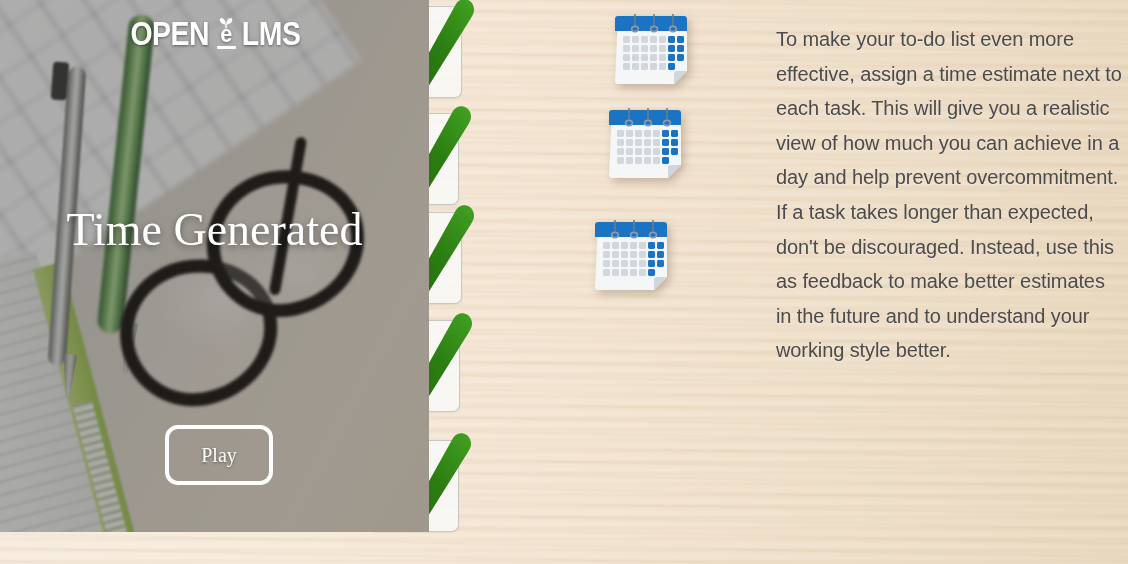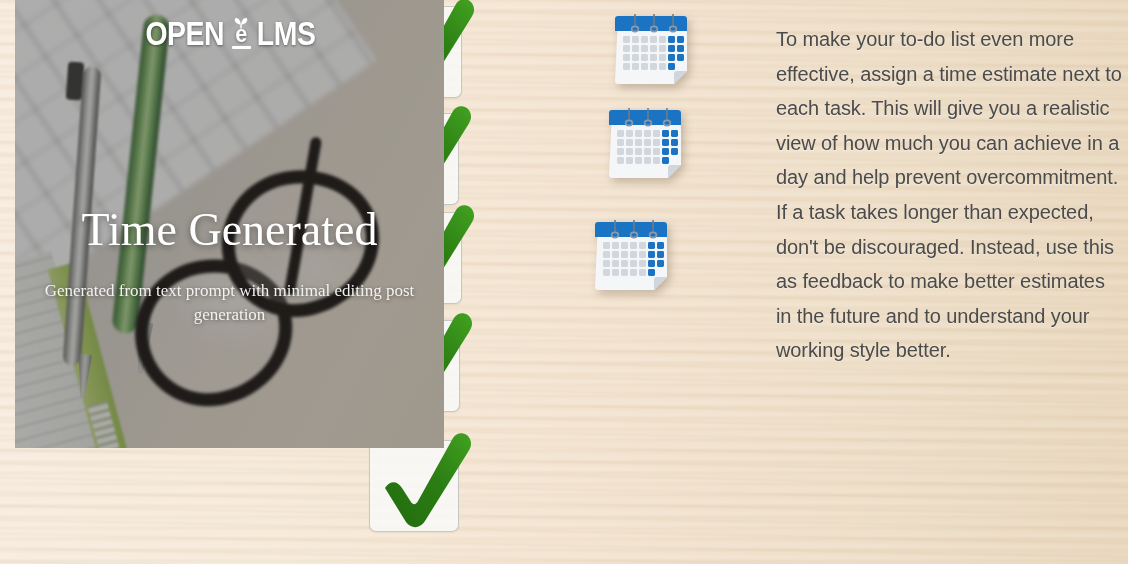--- a/index.html
+++ b/index.html
@@ -107,24 +107,24 @@
     font-size: 20px;
     line-height: 34.6px;
     letter-spacing: -0.1px;
     font-weight: 400;
     text-shadow: 0 1px 0 rgba(255,255,255,0.35);
   }
 
   
   .hero {
     position: absolute;
-    left: 15px;
+    left: 0;
     top: 0;
     width: 429px;
-    height: 448px;
+    height: 532px;
     overflow: hidden;
   }
   
   .hero-photo {
     position: absolute;
     inset: -30px;
     background:
       
       radial-gradient(ellipse 88px 70px at 250px 330px, rgba(250,248,244,0.55) 0%, rgba(250,248,244,0.0) 72%),
       radial-gradient(ellipse 70px 58px at 330px 300px, rgba(250,248,244,0.40) 0%, rgba(250,248,244,0.0) 72%),
@@ -622,17 +622,17 @@
             <path d="M7.4 7.6 C3.6 7.6, 1.2 5.0, 1.2 2.6 C1.2 0.9, 3.0 0.4, 4.6 1.6 C6.0 2.7, 7.0 4.8, 7.4 7.6 Z" fill="#ffffff"></path>
             <path d="M7.6 7.6 C11.4 7.6, 13.8 5.0, 13.8 2.6 C13.8 0.9, 12.0 0.4, 10.4 1.6 C9.0 2.7, 8.0 4.8, 7.6 7.6 Z" fill="#ffffff"></path>
           </svg>
           <span class="logo-e">e</span>
           <span class="logo-e-underline"></span>
         </span>
         <span class="logo-word">LMS</span>
       </div>
 
       <div class="hero-title">Time Generated</div>
-      <div class="hero-sub">Generated from text prompt with minimal editing post generation</div>
+      <button class="play-button">Play</button>
     </div>
   </div>
 
 </div>
 
 </body></html>

